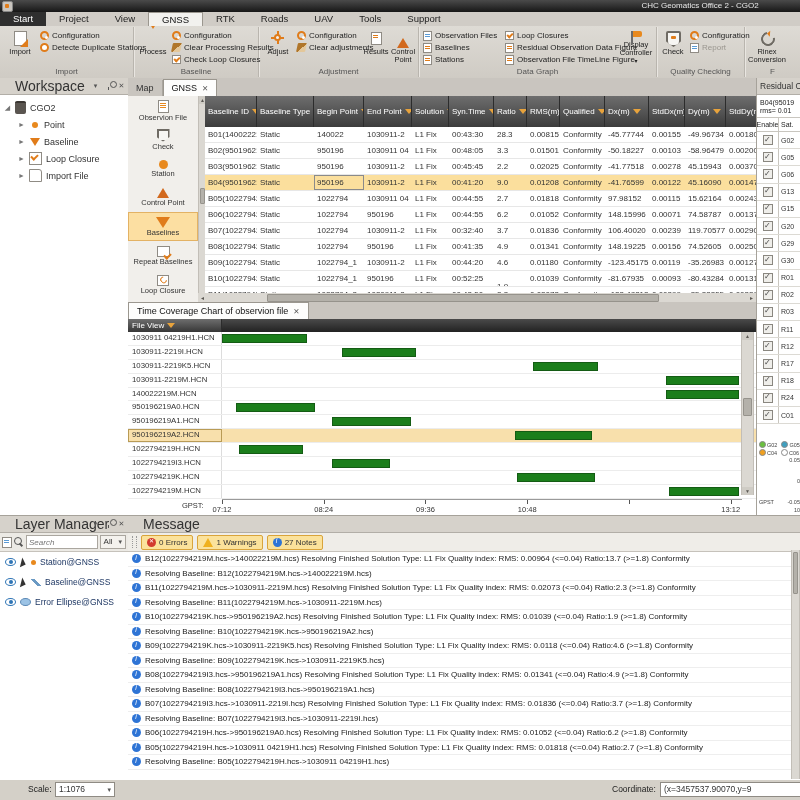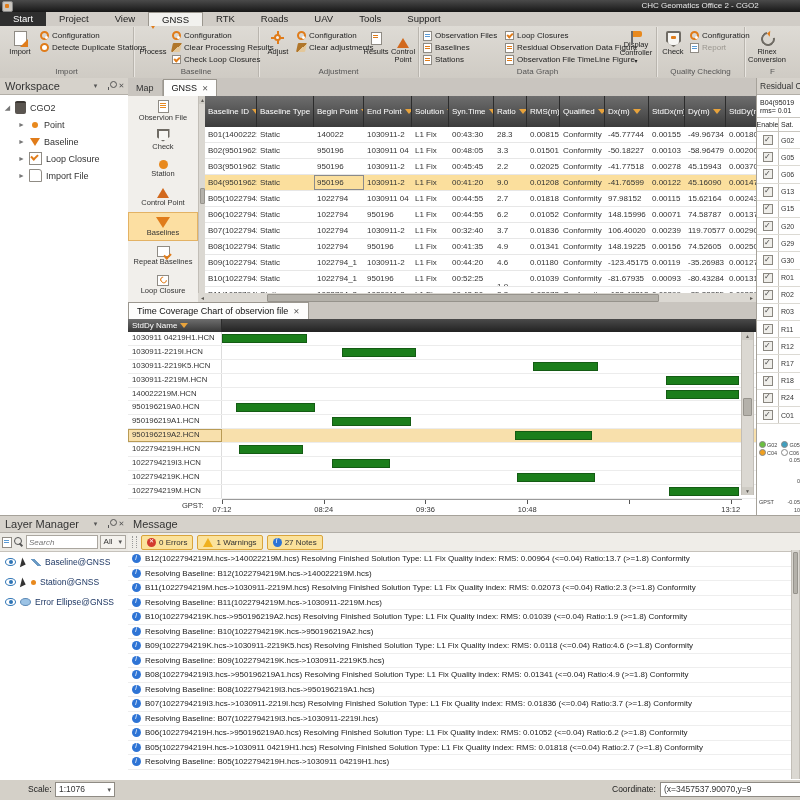--- a/index.html
+++ b/index.html
@@ -48,21 +48,21 @@
   .ic-flag::after{content:"";position:absolute;left:5px;top:1px;width:9px;height:6px;background:#e8891e;border-radius:0 2px 2px 0}
   .ic-shield{background:#f7f6f3;border:2px solid #6f6b64;border-radius:2px 2px 6px 6px;clip-path:polygon(0 0,100% 0,100% 65%,50% 100%,0 65%)}
   .ic-shield::after{content:"";position:absolute;left:3px;top:3px;right:3px;height:3px;background:#e07c1a;border-radius:1px}
   .ic-import{background:#fff;border:1px solid #8f8b84}
   .ic-import::after{content:"";position:absolute;right:-2px;bottom:-2px;width:0;height:0;border-style:solid;border-width:0 0 8px 8px;border-color:transparent transparent #e07c1a transparent}
   .ic-rinex{border:2px solid #6f6b64;border-radius:50%;border-top-color:transparent;transform:rotate(35deg)}
   .ic-rinex::after{content:"";position:absolute;left:-2px;top:-2px;width:0;height:0;border:3px solid transparent;border-right-color:#e07c1a;transform:rotate(-30deg)}
   .ic-tri{width:0;height:0;border-left:6px solid transparent;border-right:6px solid transparent;border-bottom:10px solid #d2691e;margin:3px auto 0}
   .funnel{width:0;height:0;border-left:4px solid transparent;border-right:4px solid transparent;border-top:5px solid #e8a33c;display:inline-block;margin-left:3px;flex:none}
   
-  .panel-h{height:16px;background:#d6d2cb;border-bottom:1px solid #b2aea7;font-size:11px;line-height:16px;padding-left:5px;color:#333;position:relative;white-space:nowrap;overflow:hidden}
+  .panel-h{height:16px;background:#d6d2cb;border-bottom:1px solid #b2aea7;font-size:14px;line-height:16px;padding-left:15px;color:#333;position:relative;white-space:nowrap;overflow:hidden}
   .ph-btns{position:absolute;right:2px;top:3px;display:flex;gap:4px}
   .ph-btn{width:9px;height:9px;font-size:7px;line-height:9px;text-align:center;color:#555}
   .ph-btn.caret::before{content:"▾"}
   .ph-btn.pin::before{content:"";position:absolute;width:5px;height:5px;border:1px solid #555;border-radius:50%;margin:0 0 0 1px}
   .ph-btn.pin{position:relative}
   .ph-btn.pin::after{content:"";position:absolute;left:3.5px;top:6px;width:1px;height:3px;background:#555}
   .ph-btn.close::before{content:"✕"}
   
   .workspace{left:0;top:78px;width:128px;height:437px;background:#fff;border-right:1px solid #a6a29a}
   .tree{padding:4px 0 0 4px;font-size:9px}
@@ -665,21 +665,21 @@
 </div>
 
 <div class="abs tc-tabs">
   <div class="ctab active">
     <span>Time Coverage Chart of observion file</span><span class="x">✕</span>
   </div>
 </div>
 <div class="abs tchart">
   <div class="tc-head">
     <div class="tc-hname">
-      <span>StdDy Name</span>
+      <span>File View</span>
         <span class="funnel"></span>
     </div>
     <div class="tc-hband"></div>
   </div>
   <div id="tc-rows">
       <div class="tc-row">
         <div class="tc-name">1030911  04219H1.HCN</div>
         <div class="tc-track">
           <div class="tc-bar" style="left: 0%; width: 16.3043%;"></div>
         </div>
@@ -937,28 +937,28 @@
       <span style="position:absolute;left:0;top:0;width:6px;height:6px;border:1.5px solid #555;border-radius:50%"></span>
       <span style="position:absolute;left:6px;top:6px;width:1.5px;height:4px;background:#555;transform:rotate(-45deg)"></span>
     </span>
     <input class="lm-search" placeholder="Search" style="">
     <span class="lm-all sb-dd"><span>All</span></span>
   </div>
   <div id="lm-items">
       <div class="lm-item">
         <span class="eye"></span>
         <span class="cursor-ic"></span>
-        <span class="sym-zig"></span>
-        <span>Baseline@GNSS</span>
+        <span class="sym-dot"></span>
+        <span>Station@GNSS</span>
       </div>
       <div class="lm-item">
         <span class="eye"></span>
         <span class="cursor-ic"></span>
-        <span class="sym-dot"></span>
-        <span>Station@GNSS</span>
+        <span class="sym-zig"></span>
+        <span>Baseline@GNSS</span>
       </div>
       <div class="lm-item">
         <span class="eye"></span>
         <span class="sym-ell"></span>
         <span>Error Ellipse@GNSS</span>
       </div>
     </div>
 </div>
 
 <div class="abs msgpanel">

